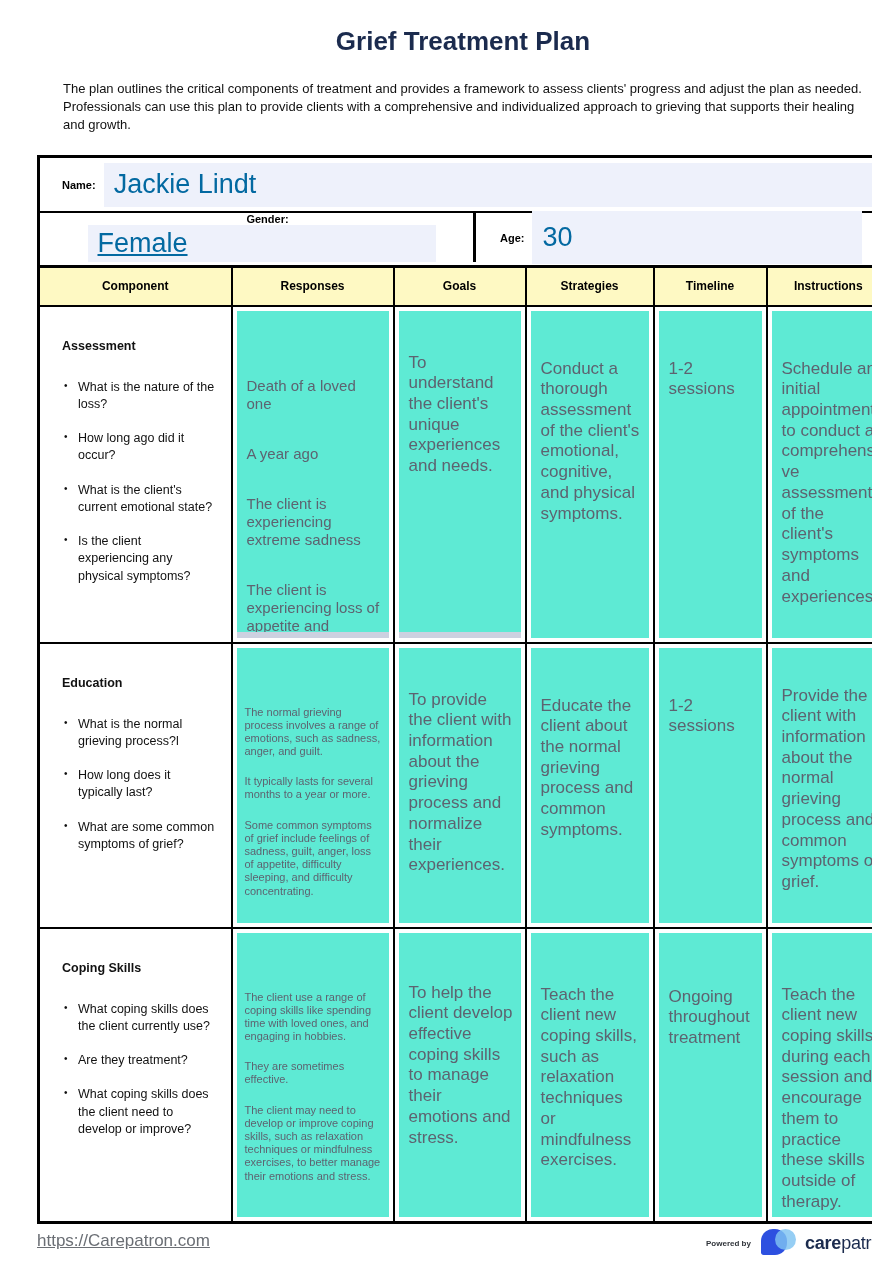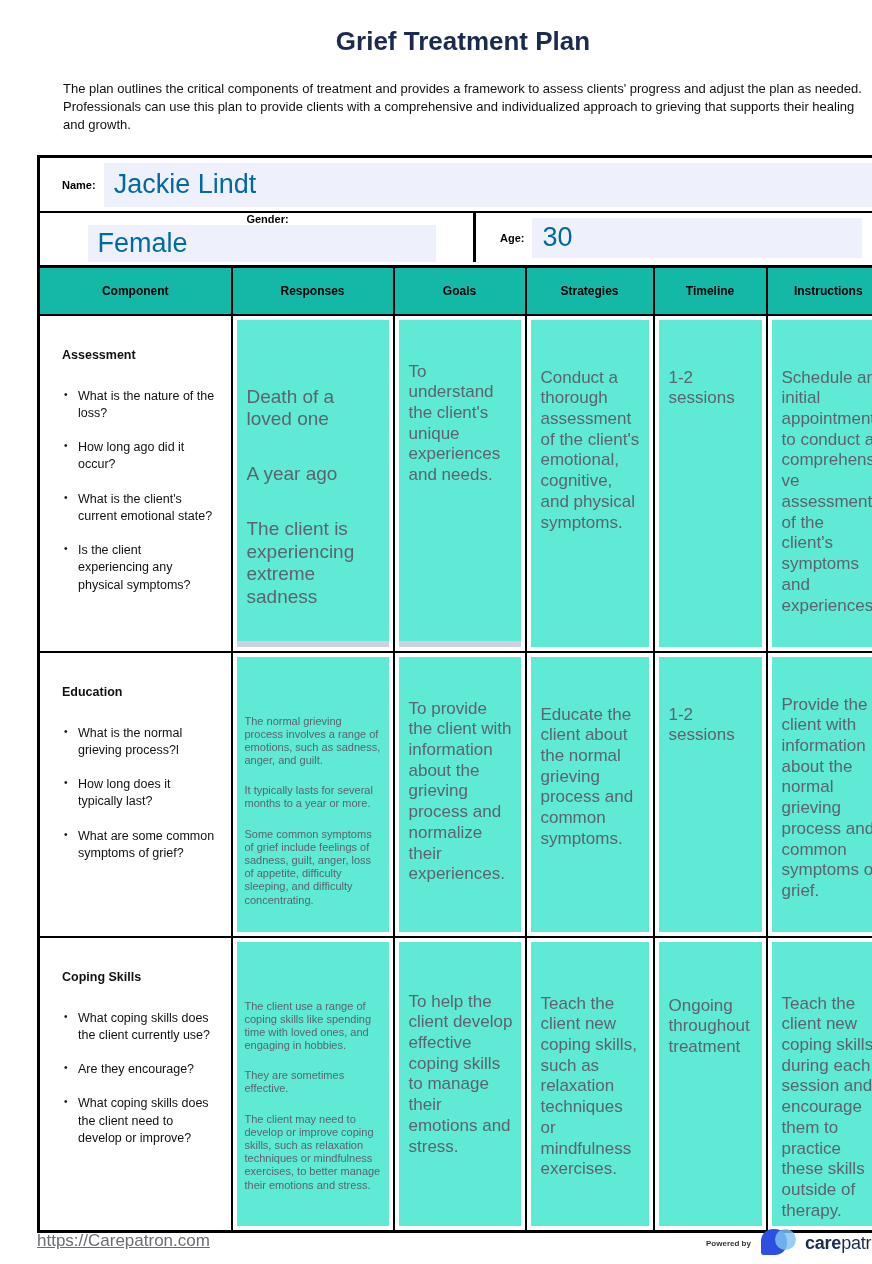--- a/index.html
+++ b/index.html
@@ -21,43 +21,43 @@
   .ga-cell { position:relative; height:100%; display:flex; align-items:center; }
   .ga-gender { width:436px; border-right:3px solid #000;flex-direction:column; }
   .ga-age { flex:1; }
   .flabel { font-size:11px; font-weight:bold; color:#000; white-space:nowrap; }
   .row-name .flabel { margin-left:22px; }
   .ga-gender .flabel { margin-left:22px; }
   .ga-age .flabel { margin-left:24px; }
   .ffield { background:#eef1fb; color:#0369a1; font-size:27px;
             display:flex; align-items:center; overflow:hidden; white-space:nowrap; }
   .fname { margin-left:8px; width:774px; height:44px; padding-left:10px; }
-  .fgender { margin-left:10px; width:348px; height:40px; padding-left:10px; }
-  .fage { margin-left:8px; width:330px; height:40px; padding-left:10px; }
+  .fgender { margin-left:10px; width:348px; height:40px; padding-left:10px;text-decoration:underline; }
+  .fage { margin-left:8px; width:330px; height:53px; padding-left:10px; }
 
   
   table.grid { position:absolute; top:265px; left:10px; width:852px;
                border-collapse:collapse; table-layout:fixed;
                border:3px solid #000; }
   table.grid th, table.grid td { border:2px solid #000; vertical-align:top; padding:0; }
-  table.grid th { height:48px; background:#14b8a6; font-size:12px; font-weight:bold;
+  table.grid th { height:39px; background:#fef9c3; font-size:12px; font-weight:bold;
                   color:#000; text-align:center; vertical-align:middle; }
   td.comp { background:#fff; position:relative; }
   .comp-inner { padding:32px 16px 0 22px; }
   .comp-title { font-size:12.5px; font-weight:bold; color:#111; margin-bottom:26px; }
   .q { position:relative; font-size:12.5px; line-height:1.38; color:#111;
        padding-left:16px; margin-bottom:17px; }
   .q::before { content:"•"; position:absolute; left:2px; top:0; font-size:10px; color:#111; }
 
   td.data { position:relative; }
   .fill { position:absolute; top:4px; left:4px; right:4px; bottom:4px;
           background:#5eead4; color:#5d6370; overflow:hidden; }
   .scrollhint::after { content:""; position:absolute; left:0; right:0; bottom:0;
           height:6px; background:#cdd1e0; }
-  .resp-lg { font-size:19px; line-height:1.2; padding:66px 8px 16px 10px; }
+  .resp-lg { font-size:15px; line-height:1.2; padding:66px 8px 16px 10px; }
   .resp-lg p { margin:0 0 32px; }
   .resp-sm { font-size:11px; line-height:1.2; padding:58px 6px 0 8px; }
   .resp-sm p { margin:0 0 17px; }
   .txt-lg { font-size:17px; line-height:1.22; overflow-wrap:break-word; }
   .pad-goal { padding:42px 6px 0 10px; }
   .pad-strat { padding:48px 6px 0 10px; }
   .pad-time { padding:48px 4px 0 10px; }
   .pad-instr { padding:48px 5px 0 10px; }
 
   
@@ -174,21 +174,21 @@
       <td class="data">
         <div class="fill txt-lg pad-instr" style="padding-top:38px">Provide the client with information about the normal grieving process and common symptoms of grief.</div>
       </td>
     </tr>
 
     <tr style="height:295px">
       <td class="comp">
         <div class="comp-inner">
           <div class="comp-title">Coping Skills</div>
           <div class="q">What coping skills does the client currently use?</div>
-          <div class="q">Are they encourage?</div>
+          <div class="q">Are they treatment?</div>
           <div class="q">What coping skills does the client need to develop or improve?</div>
         </div>
       </td>
       <td class="data">
         <div class="fill resp-sm">
           <p>The client use a range of coping skills like spending time with loved ones, and engaging in hobbies.</p>
           <p>They are sometimes effective.</p>
           <p>The client may need to develop or improve coping skills, such as relaxation techniques or mindfulness exercises, to better manage their emotions and stress.</p>
         </div>
       </td>

